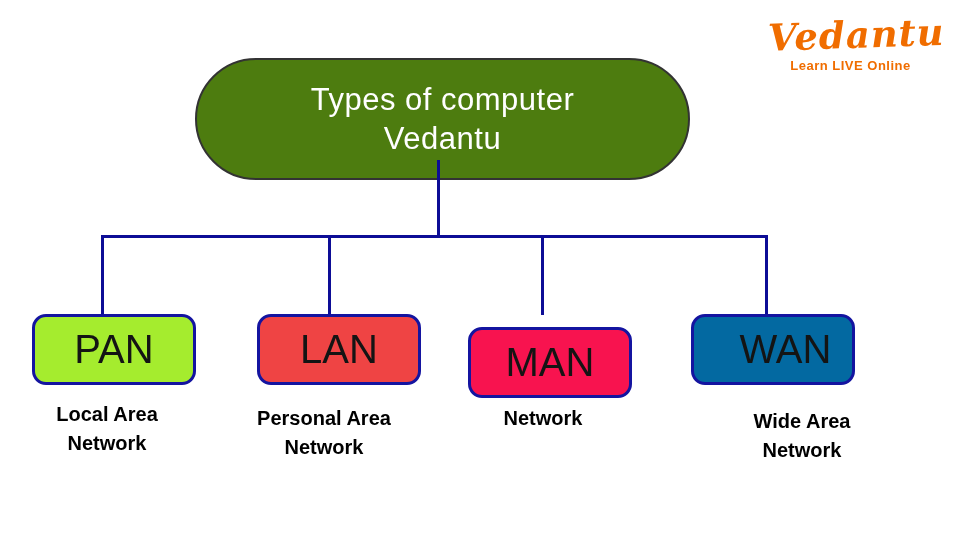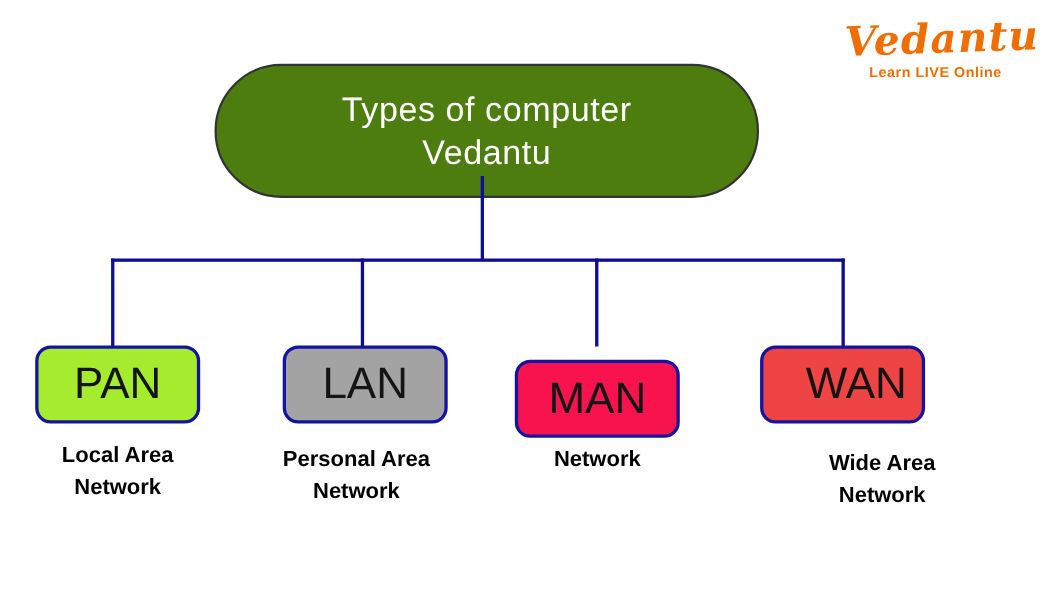--- a/index.html
+++ b/index.html
@@ -68,21 +68,21 @@
   .line-bus    { left: 101px; top: 235px; width: 667px; height: 3px; }
   .line-drop-0 { left: 101px; top: 235px; width: 3px;  height: 80px; }
   .line-drop-1 { left: 328px; top: 235px; width: 3px;  height: 80px; }
   .line-drop-2 { left: 541px; top: 235px; width: 3px;  height: 80px; }
   .line-drop-3 { left: 765px; top: 235px; width: 3px;  height: 80px; }
 
   
   .node-box {
     position: absolute;
     top: 314px;
-    width: 150px;
+    width: 164px;
     height: 71px;
     border: 3px solid #1414A0;
     border-radius: 14px;
     box-sizing: border-box;
     display: flex;
     align-items: center;
     justify-content: center;
     font-size: 40px;
     font-weight: 400;
     color: #141414;
@@ -125,27 +125,27 @@
   <div class="line line-trunk" style="background-color: rgb(13, 13, 150);"></div>
   <div class="line line-bus" style="background-color: rgb(13, 13, 150);"></div>
   <div class="line line-drop-0" style="background-color: rgb(13, 13, 150);"></div>
   <div class="line line-drop-1" style="background-color: rgb(13, 13, 150);"></div>
   <div class="line line-drop-2" style="background-color: rgb(13, 13, 150);"></div>
   <div class="line line-drop-3" style="background-color: rgb(13, 13, 150);"></div>
 
   <div class="node-box node-box-0" style="background-color: rgb(165, 236, 46); border-color: rgb(20, 20, 160);">
     <span>PAN</span>
   </div>
-  <div class="node-box node-box-1" style="background-color: #a3a3a3; border-color: rgb(20, 20, 160); align-items: center;">
+  <div class="node-box node-box-1" style="background-color: #ef4444; border-color: rgb(20, 20, 160); align-items: center;">
     <span>LAN</span>
   </div>
   <div class="node-box node-box-2" style="background-color: rgb(248, 19, 79); border-color: rgb(20, 20, 160); margin-top: 13px;">
     <span>MAN</span>
   </div>
-  <div class="node-box node-box-3" style="background-color: #ef4444; border-color: rgb(20, 20, 160); padding-left: 25px;">
+  <div class="node-box node-box-3" style="background-color: #0369a1; border-color: rgb(20, 20, 160); padding-left: 25px;">
     <span>WAN</span>
   </div>
 
   <div class="node-label node-label-0">
     <div>Local Area</div>
     <div>Network</div>
   </div>
   <div class="node-label node-label-1">
     <div>Personal Area</div>
     <div>Network</div>

